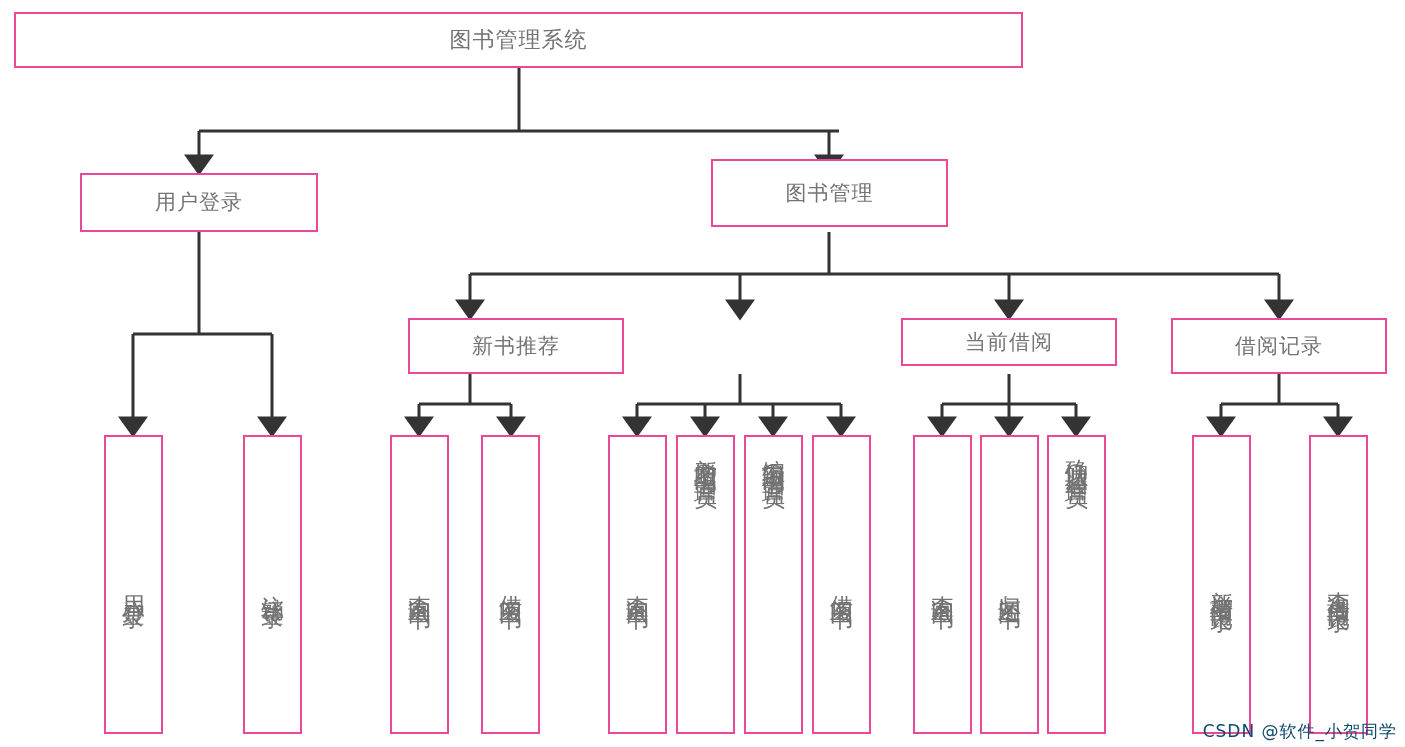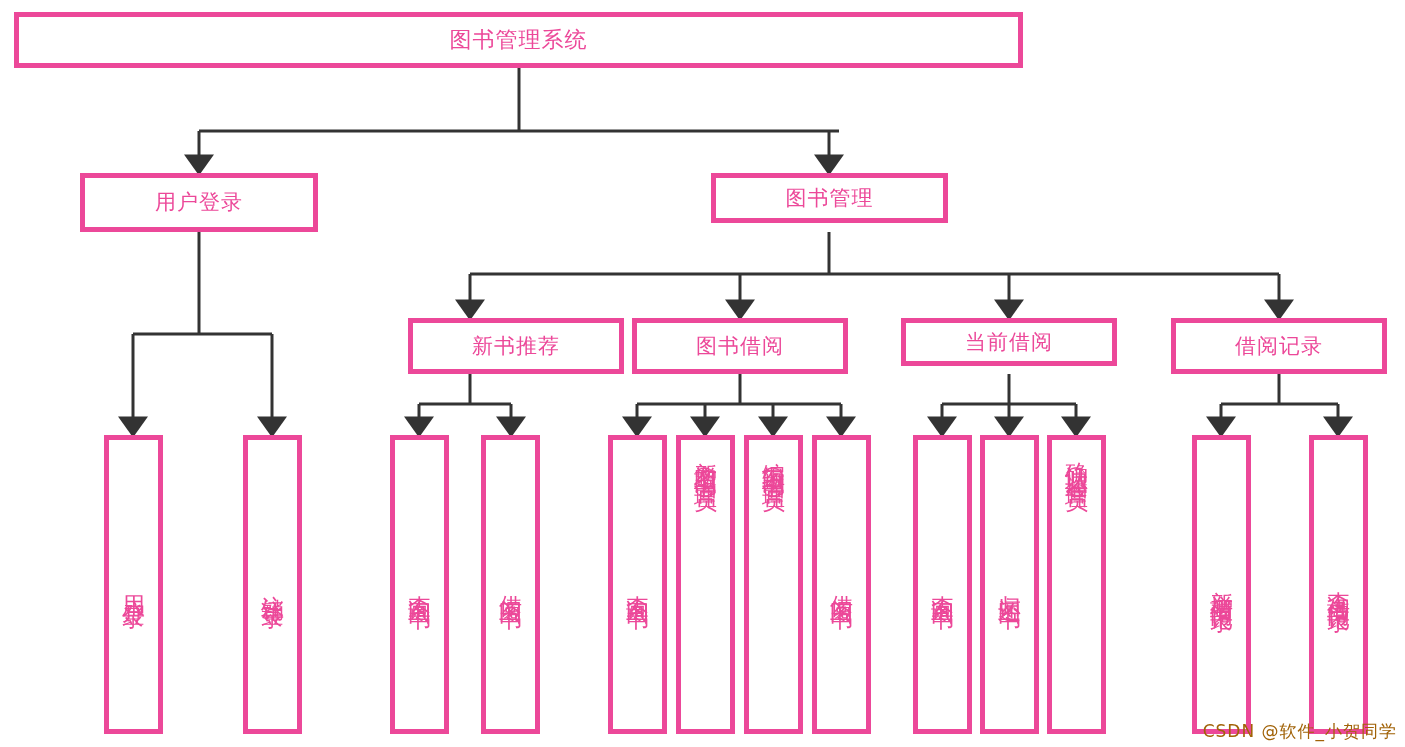--- a/index.html
+++ b/index.html
@@ -10,25 +10,25 @@
     overflow:hidden;
   }
   #canvas{position:relative;width:1405px;height:747px;}
 
   svg#edges{position:absolute;left:0;top:0;width:1405px;height:747px;}
 
   .node{
     position:absolute;
     box-sizing:border-box;
     background:#ffffff;
-    border:5px solid #ec4899;
+    border:2px solid #ec4899;
     display:flex;
     align-items:center;
     justify-content:center;
-    color:#ec4899;
+    color:#737373;
   }
   .node .label{
     line-height:1.18;
     letter-spacing:1px;
     white-space:pre;
     text-align:center;
   }
   
   .h .label{font-size:21px;}
   #n-root .label{font-size:22px;}
@@ -47,21 +47,21 @@
     line-height:1;
   }
   .v.mid{align-items:center;}
   .v.top{align-items:flex-start;}
   .v.top .label{padding-top:4px;}
 
   #watermark{
     position:absolute;
     right:8px;bottom:4px;
     font-size:17px;
-    color:#a16207;
+    color:#0c4a6e;
     letter-spacing:1px;
     white-space:nowrap;
   }
 </style>
 </head>
 <body>
 
 <div id="canvas">
 
   <svg id="edges" viewBox="0 0 1405 747">
@@ -114,29 +114,26 @@
     </g>
   </svg>
 
   <div class="node h" id="n-root" style="left:14px;top:12px;width:1009px;height:56px;">
     <span class="label">图书管理系统</span>
   </div>
 
   <div class="node h" style="left:80px;top:173px;width:238px;height:59px;">
     <span class="label">用户登录</span>
   </div>
-  <div class="node h" style="left:711px;top:173px;width:237px;height:50px;">
+  <div class="node h" style="left:711px;top:159px;width:237px;height:68px;">
     <span class="label">图书管理</span>
   </div>
 
   <div class="node h" style="left:362px;top:318px;width:216px;height:56px;margin-left:46px;">
     <span class="label">新书推荐</span>
-  </div>
-  <div class="node h" style="left:632px;top:318px;width:216px;height:56px;">
-    <span class="label">图书借阅</span>
   </div>
   <div class="node h" style="left:901px;top:318px;width:216px;height:48px;">
     <span class="label">当前借阅</span>
   </div>
   <div class="node h" style="left:1171px;top:318px;width:216px;height:56px;">
     <span class="label">借阅记录</span>
   </div>
 
   <div class="node v mid" style="left:104px;top:435px;width:59px;height:299px;">
     <span class="label">用户登录</span>

